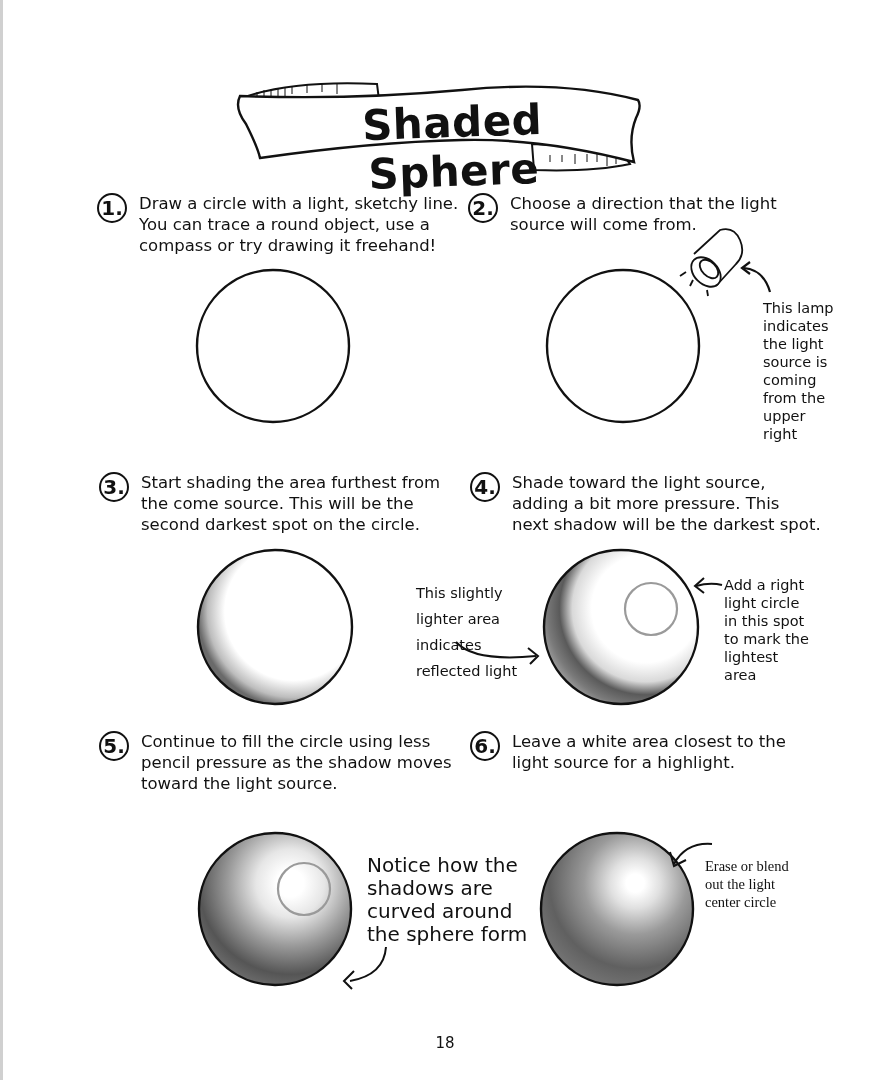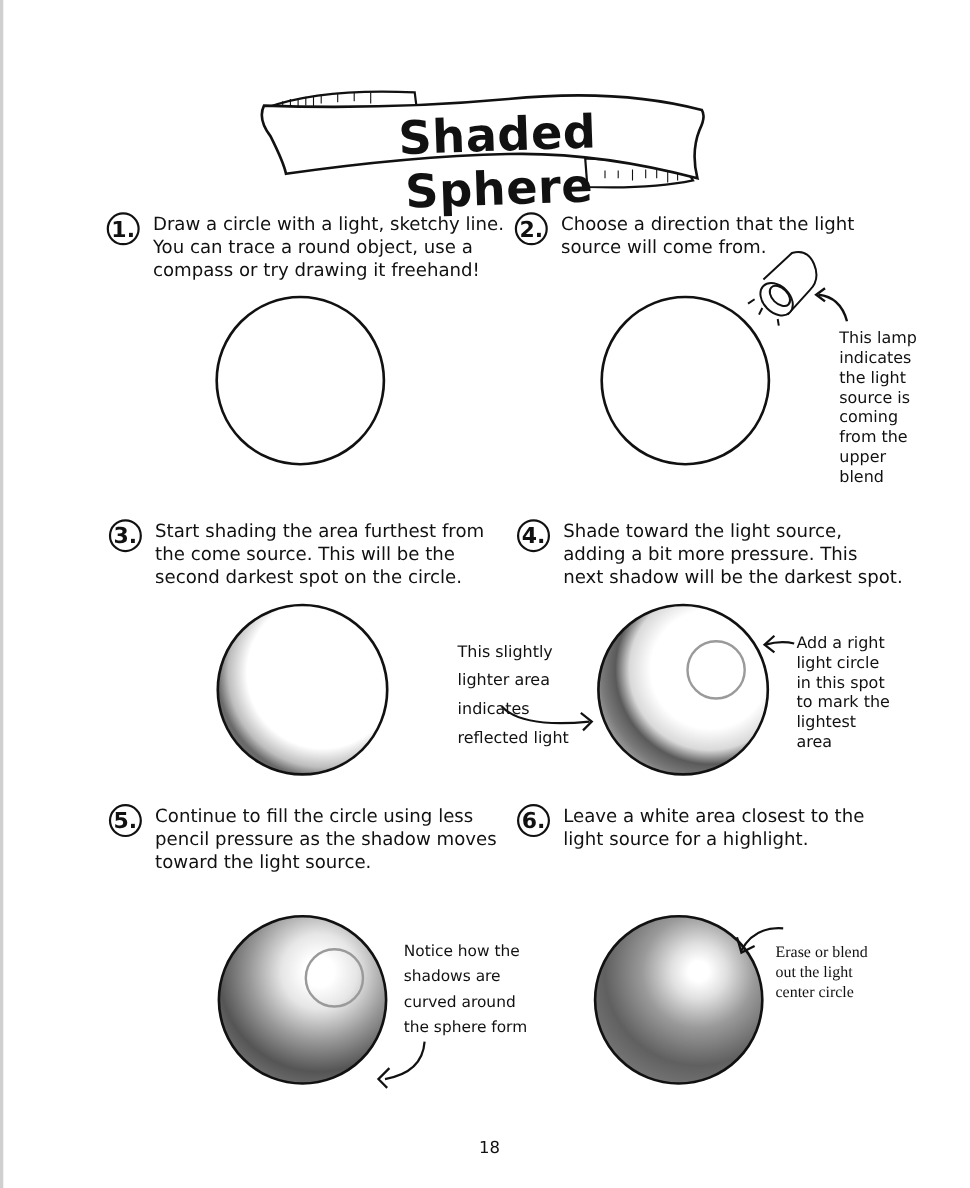--- a/index.html
+++ b/index.html
@@ -22,21 +22,21 @@
     border-radius: 50%; box-sizing: border-box; font-size: 20px; font-weight: bold;
     text-align: center; line-height: 26px;
   }
   .step-text {
     position: absolute; left: 42px; top: 0; font-size: 16.5px; line-height: 21px; white-space: nowrap;
   }
   .step-text span { display: block; }
   .note { position: absolute; font-size: 14.5px; line-height: 18px; white-space: nowrap; }
   .note span { display: block; }
   .note.loose { line-height: 26px; font-size: 14.5px; }
-  .note.mid { line-height: 23px; font-size: 14px; }
+  .note.mid { line-height: 23px; font-size: 20px; }
   svg.fig { position: absolute; overflow: visible; }
   .page-number { position: absolute; left: 425px; top: 1034px; width: 40px; text-align: center; font-size: 15px; }
 </style>
 </head>
 <body>
 
 <div class="page-edge"></div>
 
 <svg class="banner" viewBox="0 0 420 100" width="420" height="100">
   <path d="M10,20 Q60,2 145,6 L148,30 Q90,26 30,35 Z" fill="#fff" stroke="#111" stroke-width="2"></path>
@@ -100,21 +100,21 @@
   <path d="M74,38 L66,44 L74,50" fill="none" stroke="#111" stroke-width="2.2"></path>
 </svg>
 <div class="note" style="left:733px; top:299px;margin-left:30px;">
   <span>This lamp</span>
     <span>indicates</span>
     <span>the light</span>
   <span>source is</span>
     <span>coming</span>
     <span>from the</span>
   <span>upper</span>
-    <span>blend</span>
+    <span>right</span>
 </div>
 
 <div class="step" style="left:99px; top:472px;">
   <div class="step-num">3.</div>
   <div class="step-text">
     <span>Start shading the area furthest from</span>
     <span>the come source. This will be the</span>
     <span>second darkest spot on the circle.</span>
   </div>
 </div>

